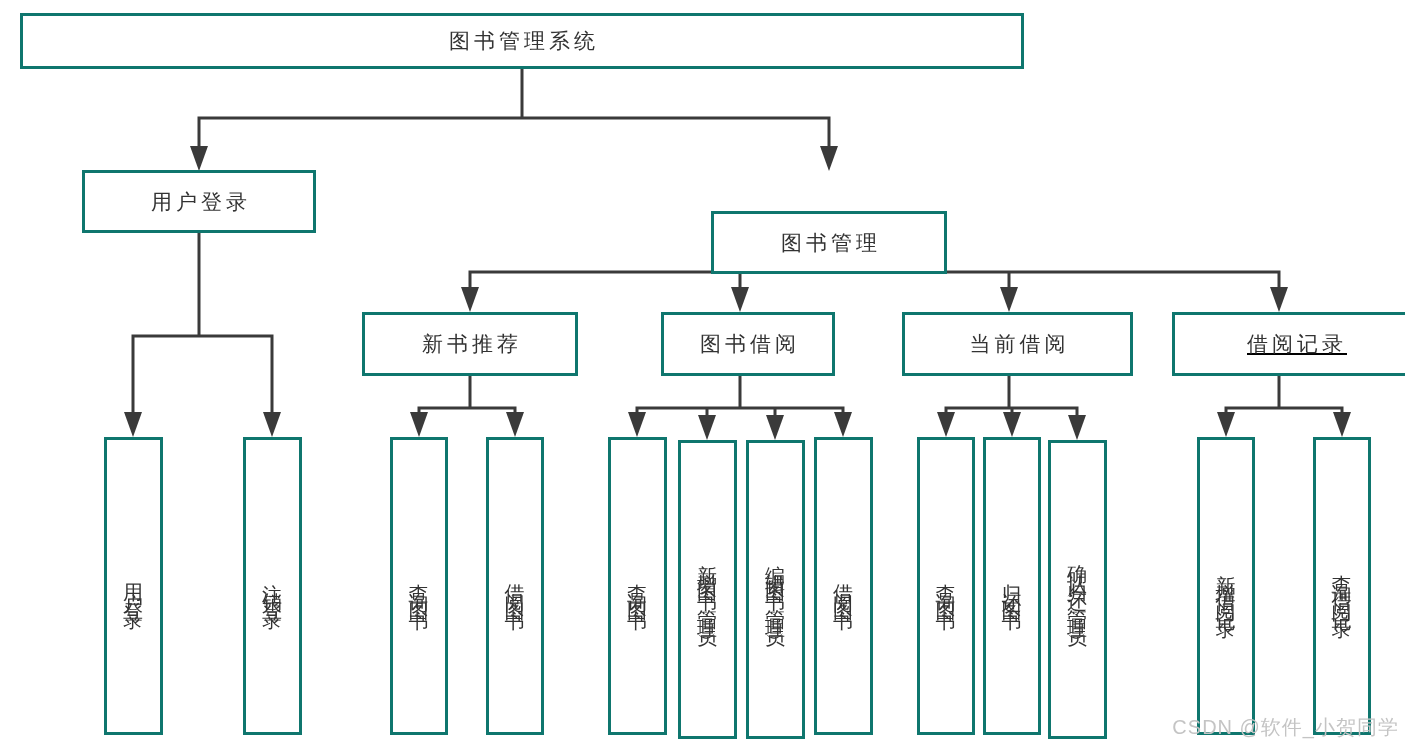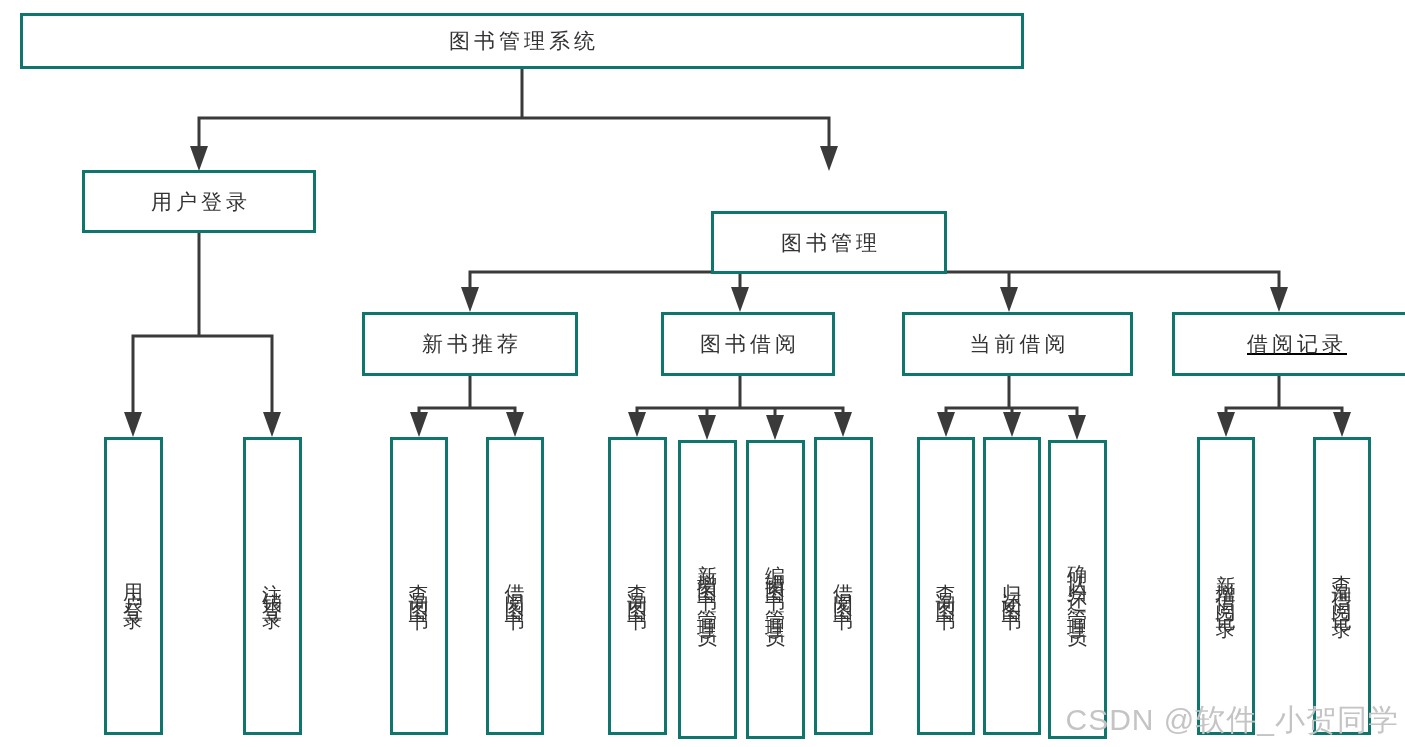--- a/index.html
+++ b/index.html
@@ -56,21 +56,21 @@
   .l-bb-edit{left:746px;}
   .l-bb-borrow{left:814px;}
   .l-cb-query{left:917px;width:58px;}
   .l-cb-return{left:983px;width:58px;}
   .l-cb-confirm{left:1048px;}
   .l-br-add{left:1197px;width:58px;}
   .l-br-query{left:1313px;width:58px;}
   .watermark{
     position:absolute;
     right:6px;bottom:6px;
-    font-size:30px;
+    font-size:20px;
     color:#c4c4c4;
     letter-spacing:1px;
     z-index:5;
     white-space:nowrap;
   }
 </style>
 </head>
 <body>
 
 <div id="canvas">

